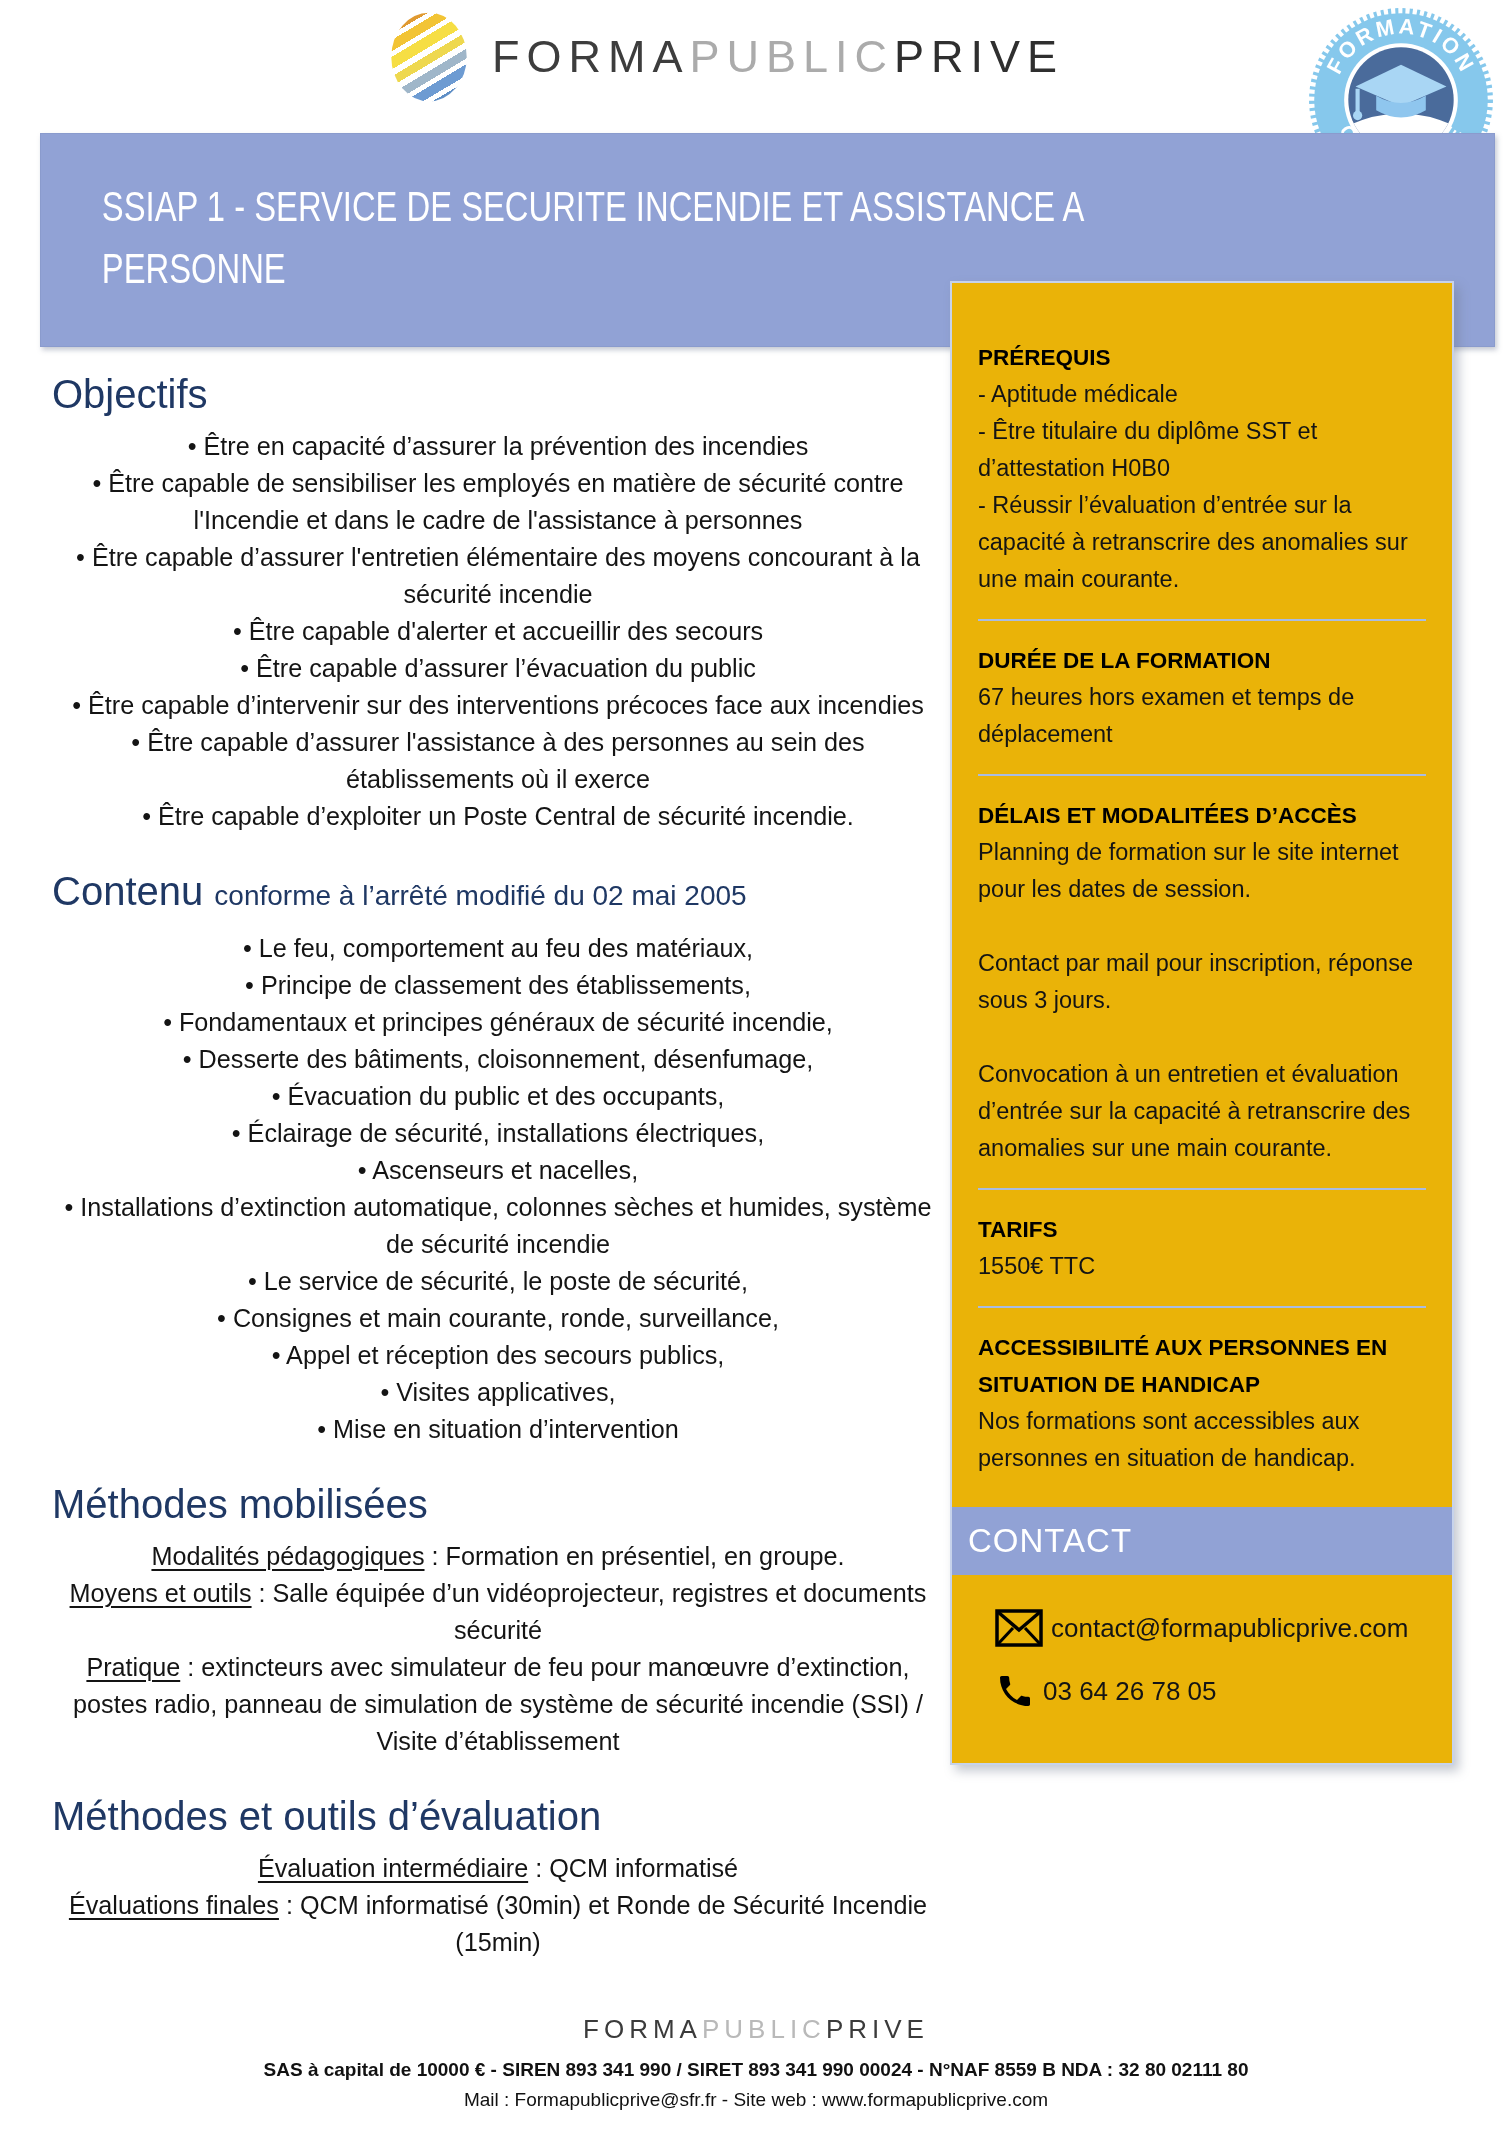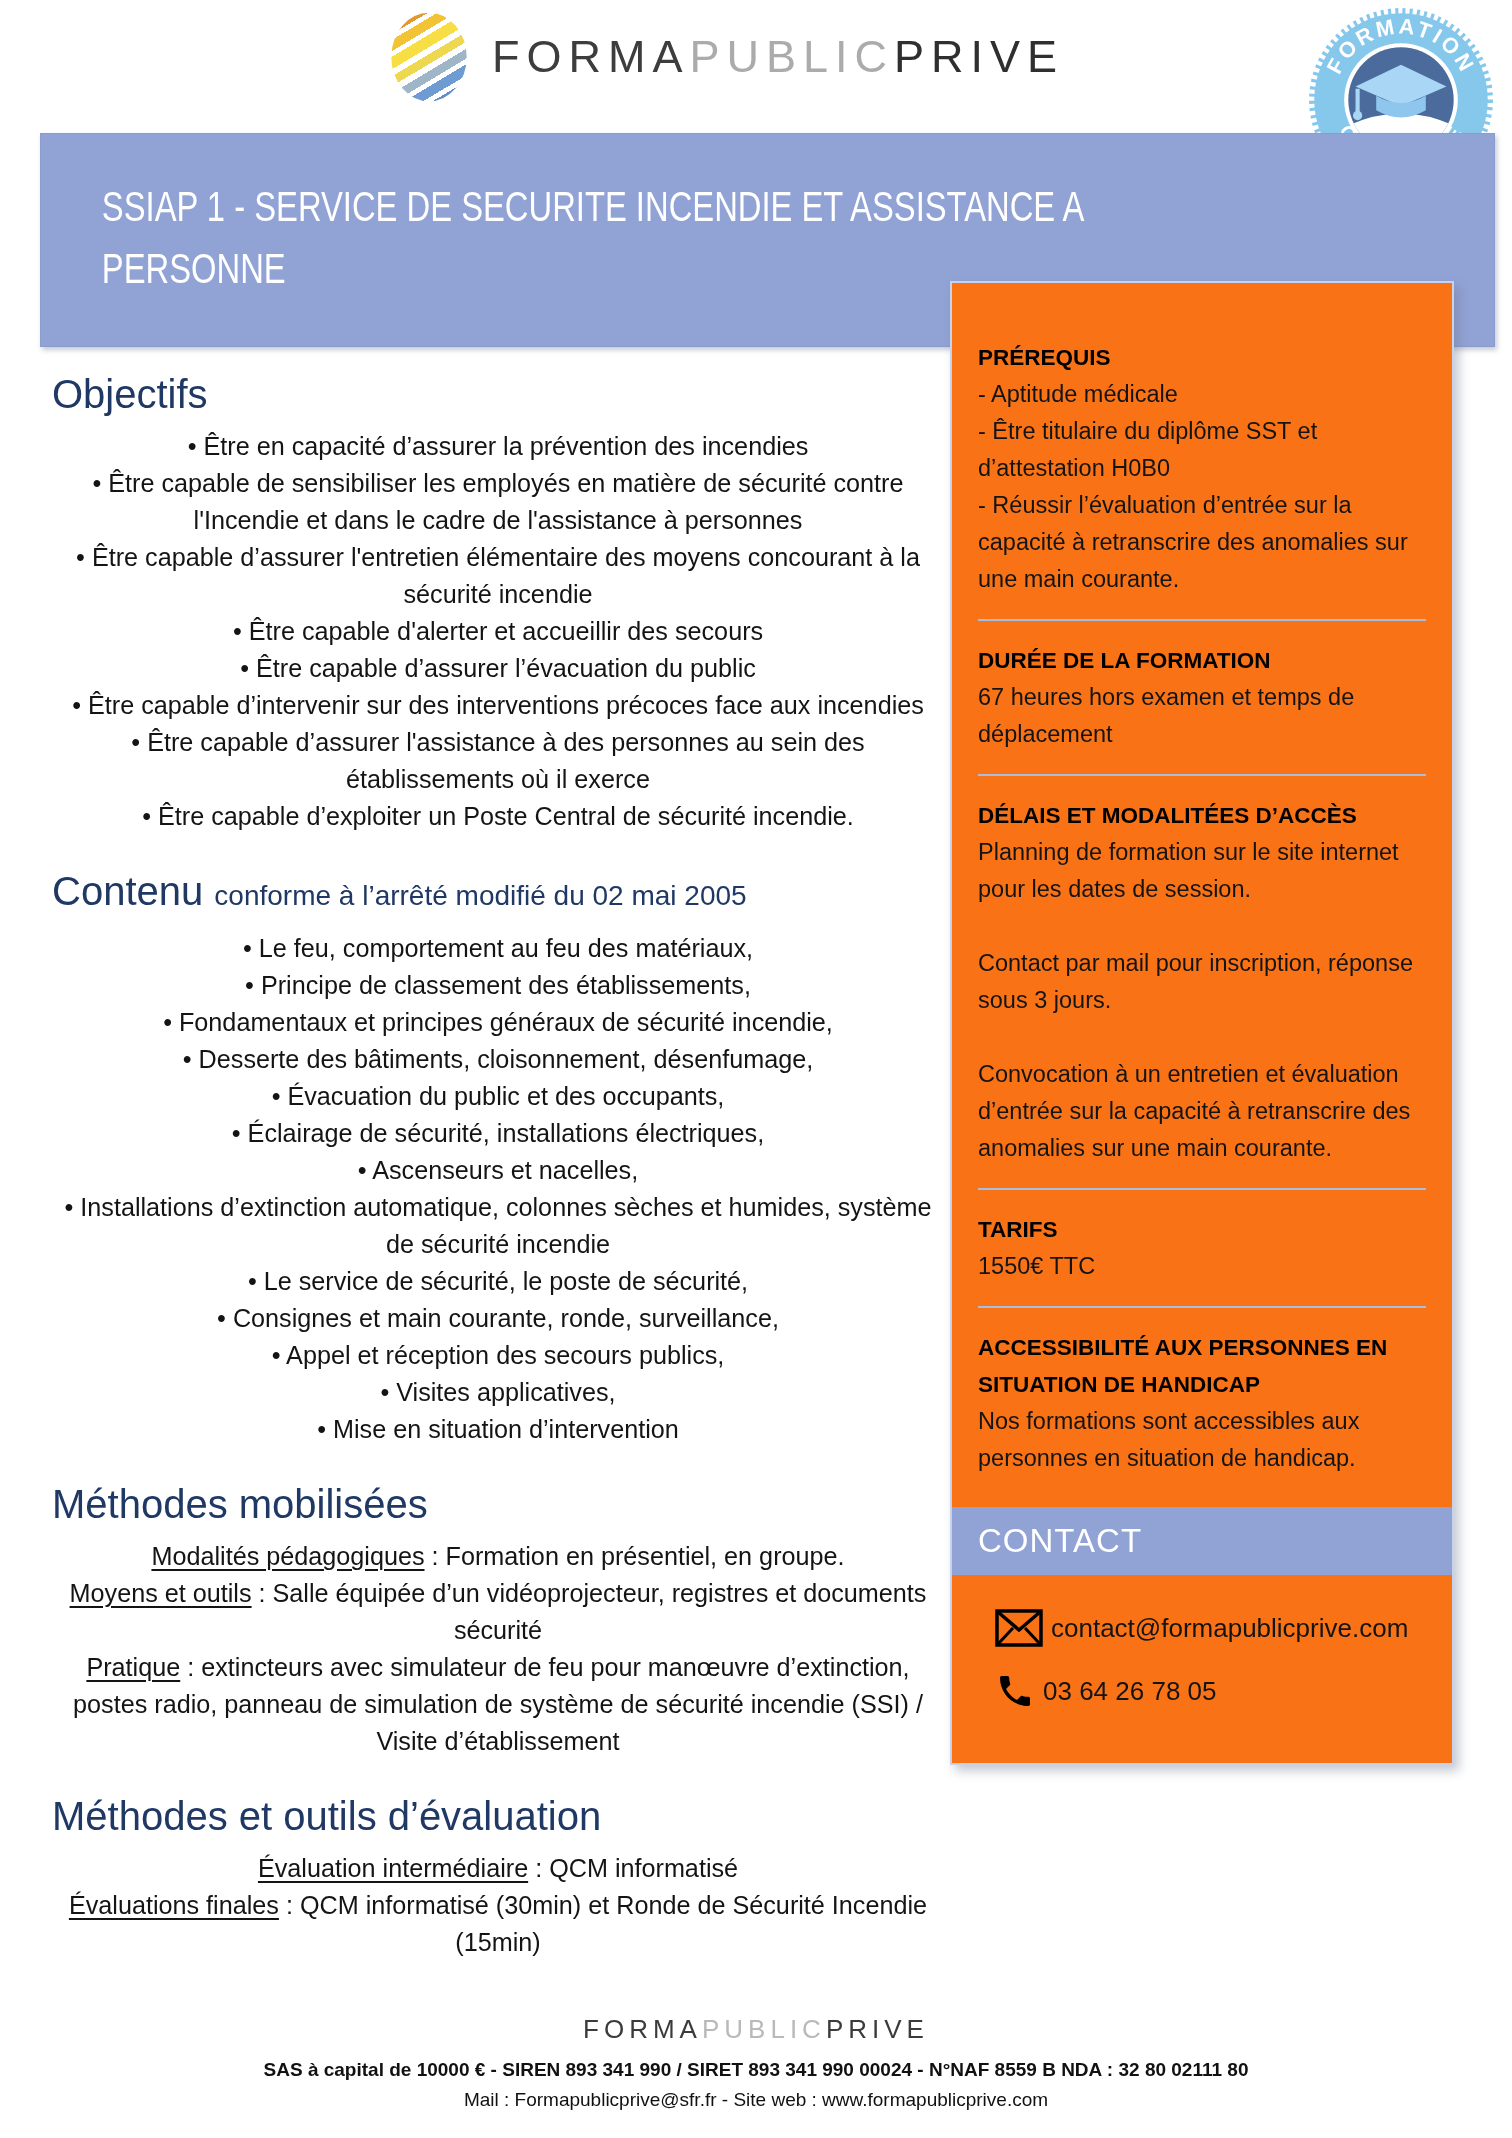--- a/index.html
+++ b/index.html
@@ -32,31 +32,31 @@
     margin:34px 0 12px 0;font-size:40px;line-height:44px;font-weight:400;color:#1f3864;
   }
   .left-col h2.first{margin-top:0;}
   .left-col h2 .suffix{font-size:28px;font-weight:400;color:#1f3864;}
   .left-col p{margin:0;font-size:25.2px;line-height:37px;color:#141414;text-align:center;}
   .blist p::before{content:"• ";}
   .lead .u{text-decoration:underline;text-decoration-thickness:2px;text-underline-offset:4px;}
   
   .card{
     position:absolute;left:950px;top:281px;width:504px;height:1484px;box-sizing:border-box;
-    background:#f97316;border:2px solid #c7d3eb;
+    background:#eab308;border:2px solid #c7d3eb;
     box-shadow:5px 6px 10px rgba(110,120,140,.4);
     padding:56px 26px 0 26px;
   }
   .card h3{margin:0;font-size:22.5px;line-height:37px;font-weight:700;color:#000;}
   .card p{margin:0;font-size:23.5px;line-height:37px;color:#141414;}
   .card .spaced p + p{margin-top:37px;}
   .card hr{border:none;border-top:2px solid #a9bce2;margin:21px 0;}
   .contact-band{
     margin:30px -26px 0 -26px;height:68px;background:#91a2d5;color:#ffffff;
-    display:flex;align-items:center;padding-left:26px;font-size:33px;letter-spacing:1px;
+    display:flex;align-items:center;padding-left:16px;font-size:33px;letter-spacing:1px;
   }
   .contact-row{display:flex;align-items:center;margin-top:34px;padding-left:17px;}
   .contact-row.phone{margin-top:24px;}
   .contact-row svg{flex:0 0 auto;}
   .contact-row .txt{font-size:26px;margin-left:8px;}
   
   .footer{position:absolute;left:0;top:2014px;width:1512px;text-align:center;}
   .flogo{font-size:26px;letter-spacing:5px;font-weight:400;white-space:nowrap;}
   .flogo .p1{color:#3b3b3b;} .flogo .p2{color:#b9b9b9;} .flogo .p3{color:#3b3b3b;}
   .legal{margin:14px 0 0 0;font-size:19px;font-weight:700;color:#111;}

